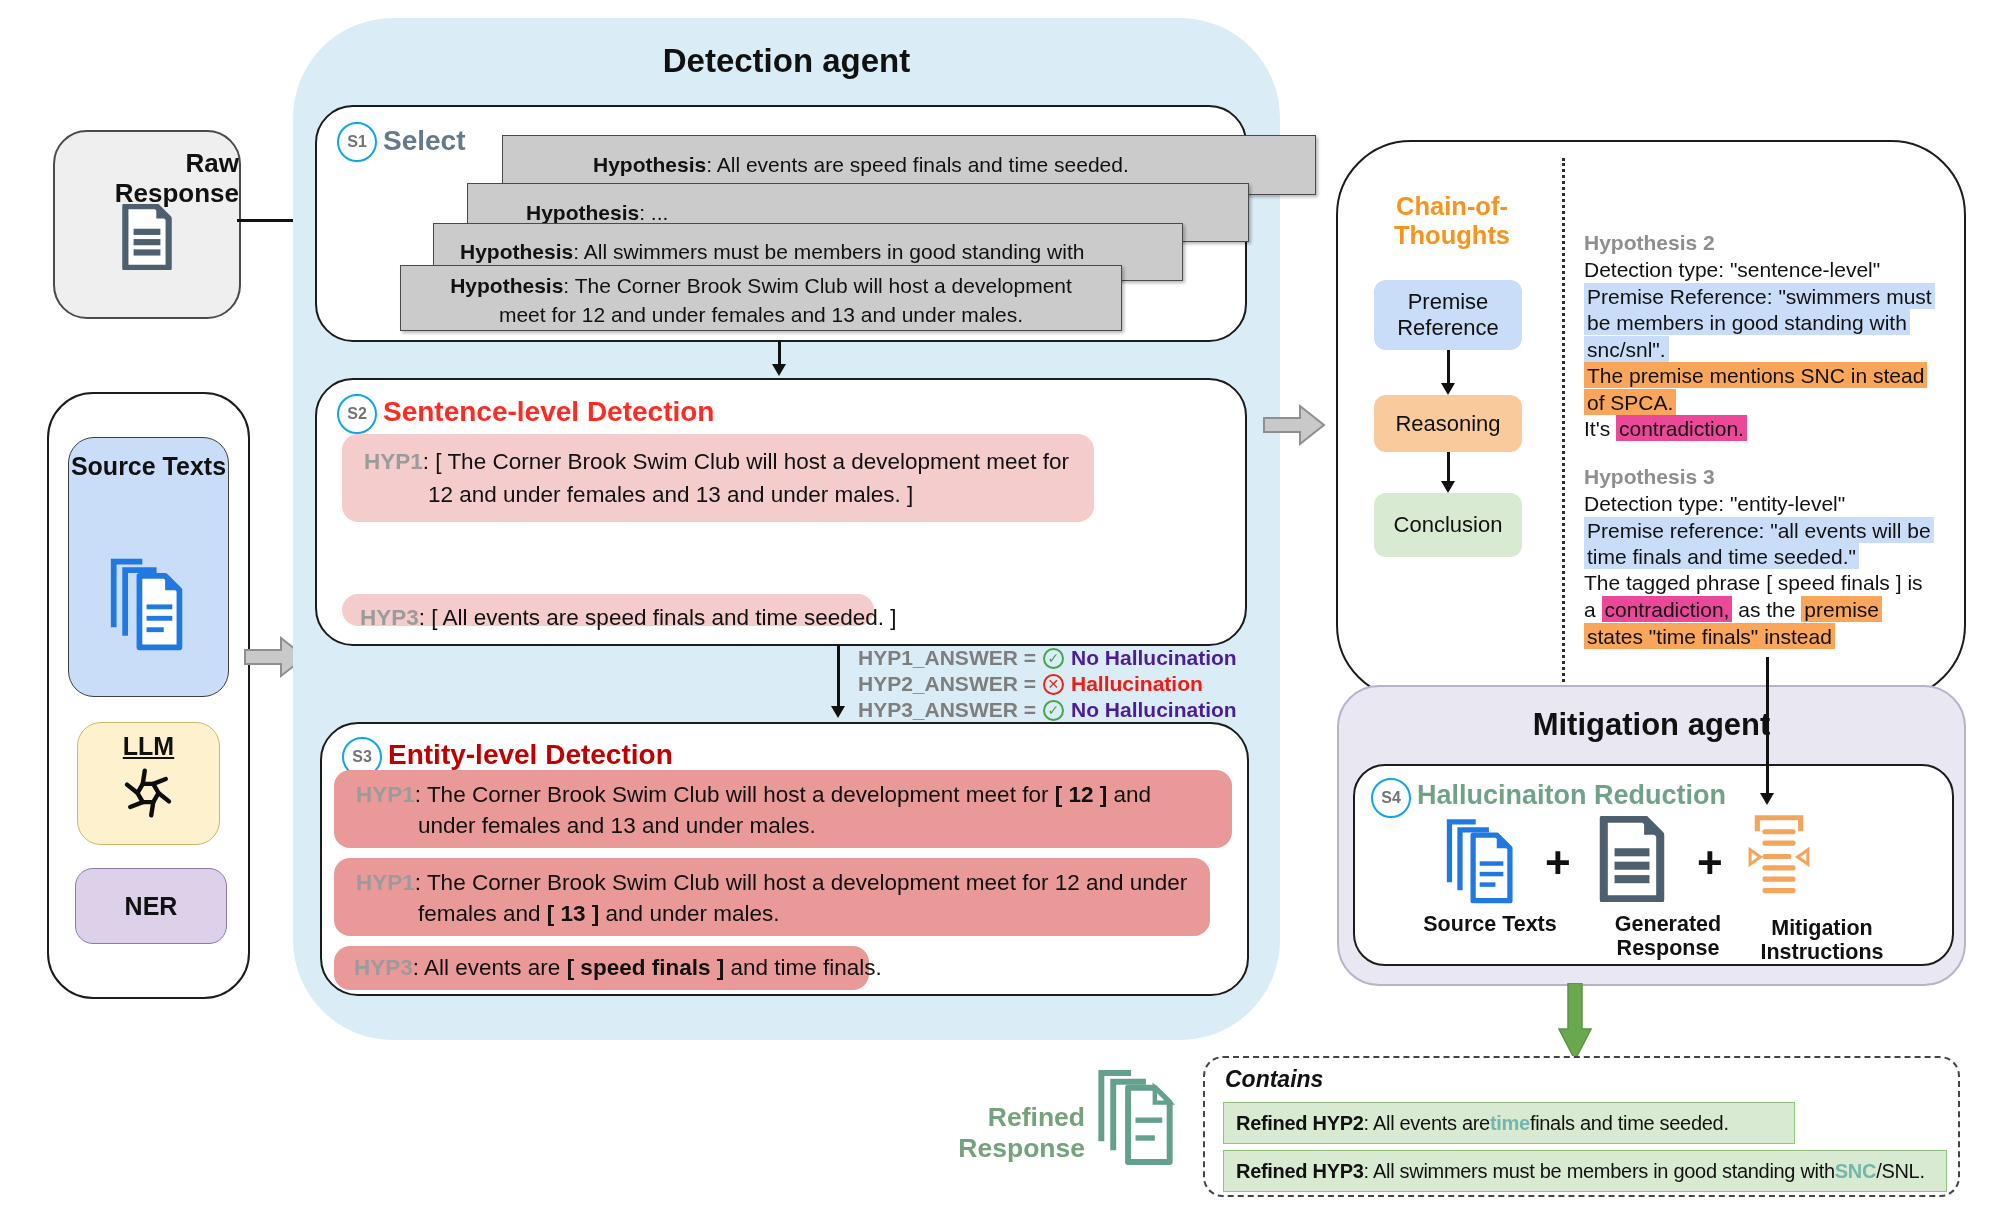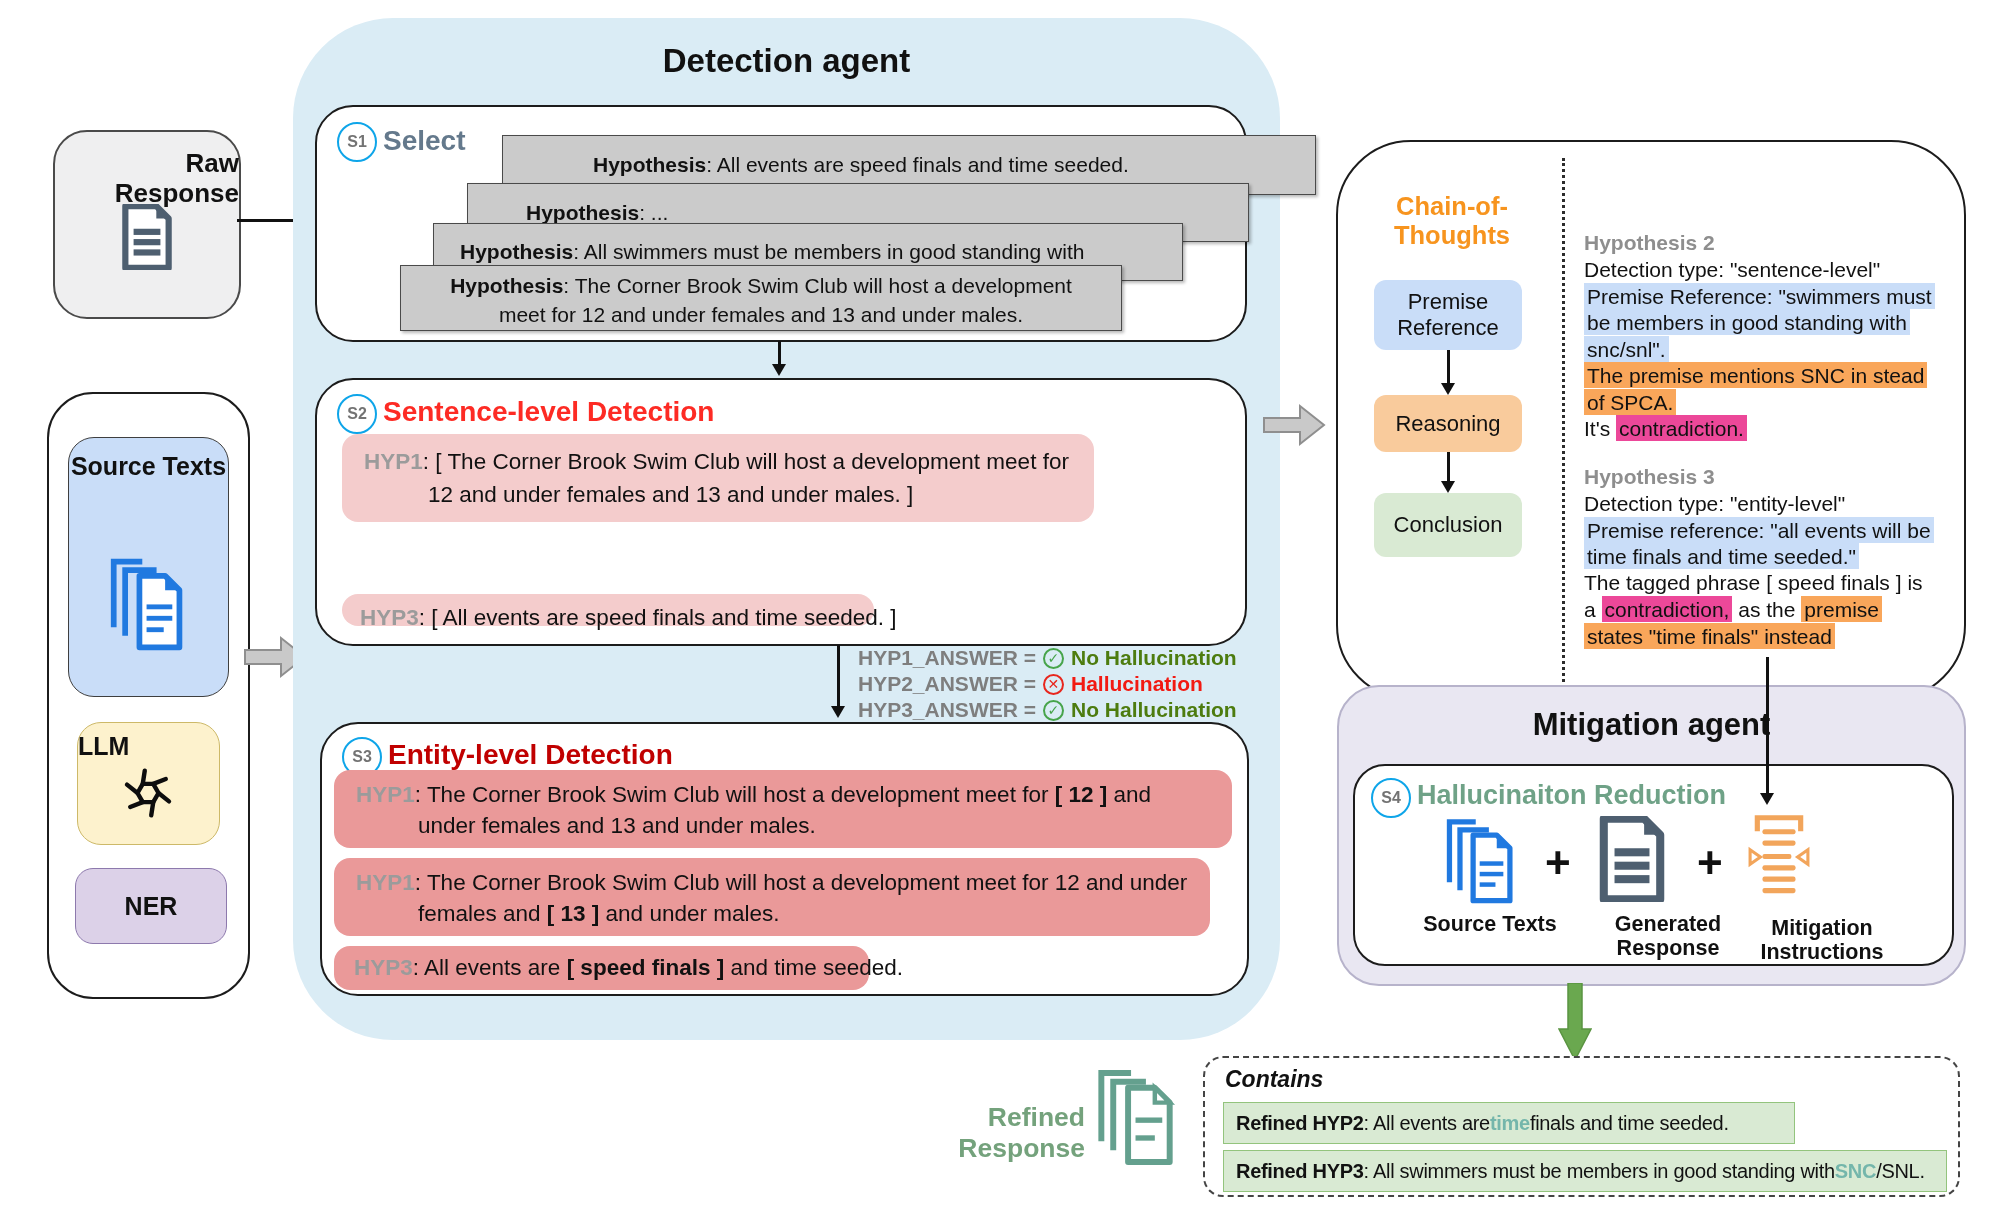--- a/index.html
+++ b/index.html
@@ -20,21 +20,21 @@
 
   
   #raw-box{left:53px;top:130px;width:184px;height:185px;background:#efeff0;border:2px solid #4a4a4a;
            border-radius:34px;text-align:right;}
   #raw-box .ttl{padding-top:16px;font-weight:bold;font-size:26px;line-height:30px;}
   #tools-box{left:47px;top:392px;width:199px;height:603px;background:#fff;border:2px solid #1c1c1c;border-radius:46px;}
   #source-box{left:68px;top:437px;width:159px;height:258px;background:#c9ddf8;border:1.5px solid #3f3f3f;
               border-radius:26px;text-align:center;}
   #source-box .ttl{padding-top:14px;font-weight:bold;font-size:25px;line-height:29px;}
   #llm-box{left:77px;top:722px;width:141px;height:121px;background:#fdf2cd;border:1.5px solid #cdb968;
-           border-radius:24px;text-align:left;}
+           border-radius:24px;text-align:center;text-decoration:underline;}
   #llm-box .ttl{padding-top:9px;font-weight:bold;font-size:25px;}
   #ner-box{left:75px;top:868px;width:150px;height:74px;background:#dcd1e8;border:1.5px solid #8d79ad;
            border-radius:18px;display:flex;align-items:center;justify-content:center;
            font-weight:bold;font-size:25px;}
 
   
   #detection{left:293px;top:18px;width:987px;height:1022px;background:#daecf5;border-radius:100px;}
   #detection-title{left:293px;top:42px;width:987px;text-align:center;font-weight:bold;font-size:33px;}
   .stage{position:absolute;background:#fff;border:2px solid #1c1c1c;border-radius:38px;}
   #s1-box{left:315px;top:105px;width:928px;height:233px;}
@@ -65,21 +65,21 @@
   .ent{font-weight:bold;}
 
   
   .ans-row{position:absolute;left:858px;height:24px;display:flex;align-items:center;gap:7px;
            font-size:21px;font-weight:bold;white-space:nowrap;}
   .ans-name{color:#7e7e7e;}
   .st-icon{display:inline-flex;width:21px;height:21px;border-radius:50%;align-items:center;
            justify-content:center;font-size:14px;font-weight:bold;box-sizing:border-box;}
   .st-check{border:2.5px solid #47a44b;color:#47a44b;}
   .st-cross{border:2.5px solid #e8261d;color:#e8261d;}
-  .v-ok{color:#4d7c0f;}
+  .v-ok{color:#4c1d95;}
   .v-err{color:#f21a12;}
 
   
   #cot-box{left:1336px;top:100px;width:626px;height:556px;background:#fff;border:2px solid #1c1c1c;border-radius:75px;margin-top:40px;}
   #cot-divider{position:absolute;left:224px;top:16px;height:524px;width:0;border-left:3.5px dotted #2c2c2c;}
   #cot-title{position:absolute;left:8px;top:50px;width:212px;text-align:center;font-weight:bold;font-size:25.5px;color:#f7941e;}
   .cot-step{position:absolute;left:36px;width:148px;display:flex;align-items:center;justify-content:center;
             text-align:center;font-size:22px;line-height:26px;border-radius:12px;}
   #step-0{top:138px;height:70px;background:#c9ddf8;}
   #step-1{top:253px;height:57px;background:#f9cb9c;}
@@ -208,21 +208,21 @@
     <span class="ans-name">HYP3_ANSWER =</span>
     <span class="st-icon st-check">✓</span>
     <span class="v-ok">No Hallucination</span>
   </div>
 
   <div class="stage" id="s3-box">
     <div class="badge" style="left:20px;top:13px;">S3</div>
     <div class="stage-title" id="s3-title">Entity-level Detection</div>
     <div class="pill pill-salmon" id="s3p0"><span class="tag">HYP1</span><span>: The Corner Brook Swim Club will host a development meet for </span><span class="ent">[ 12 ]</span><span> and under females and 13 and under males.</span></div>
     <div class="pill pill-salmon" id="s3p1"><span class="tag">HYP1</span><span>: The Corner Brook Swim Club will host a development meet for 12 and under females and </span><span class="ent">[ 13 ]</span><span> and under males.</span></div>
-    <div class="pill pill-salmon" id="s3p2"><span class="tag">HYP3</span><span>: All events are </span><span class="ent">[ speed finals ]</span><span> and time seeded.</span></div>
+    <div class="pill pill-salmon" id="s3p2"><span class="tag">HYP3</span><span>: All events are </span><span class="ent">[ speed finals ]</span><span> and time finals.</span></div>
   </div>
 
   <svg class="abs" style="left:1262px;top:402px;" width="64" height="46" viewBox="0 0 64 46">
     <polygon points="2,16 38,16 38,4 62,23 38,42 38,30 2,30" fill="#c9c9c9" stroke="#8f8f8f" stroke-width="2"></polygon>
   </svg>
 
   <div class="abs" id="cot-box">
     <div id="cot-divider"></div>
     <div id="cot-title">Chain-of-Thoughts</div>
     <div class="cot-step" id="step-0">Premise Reference</div>

